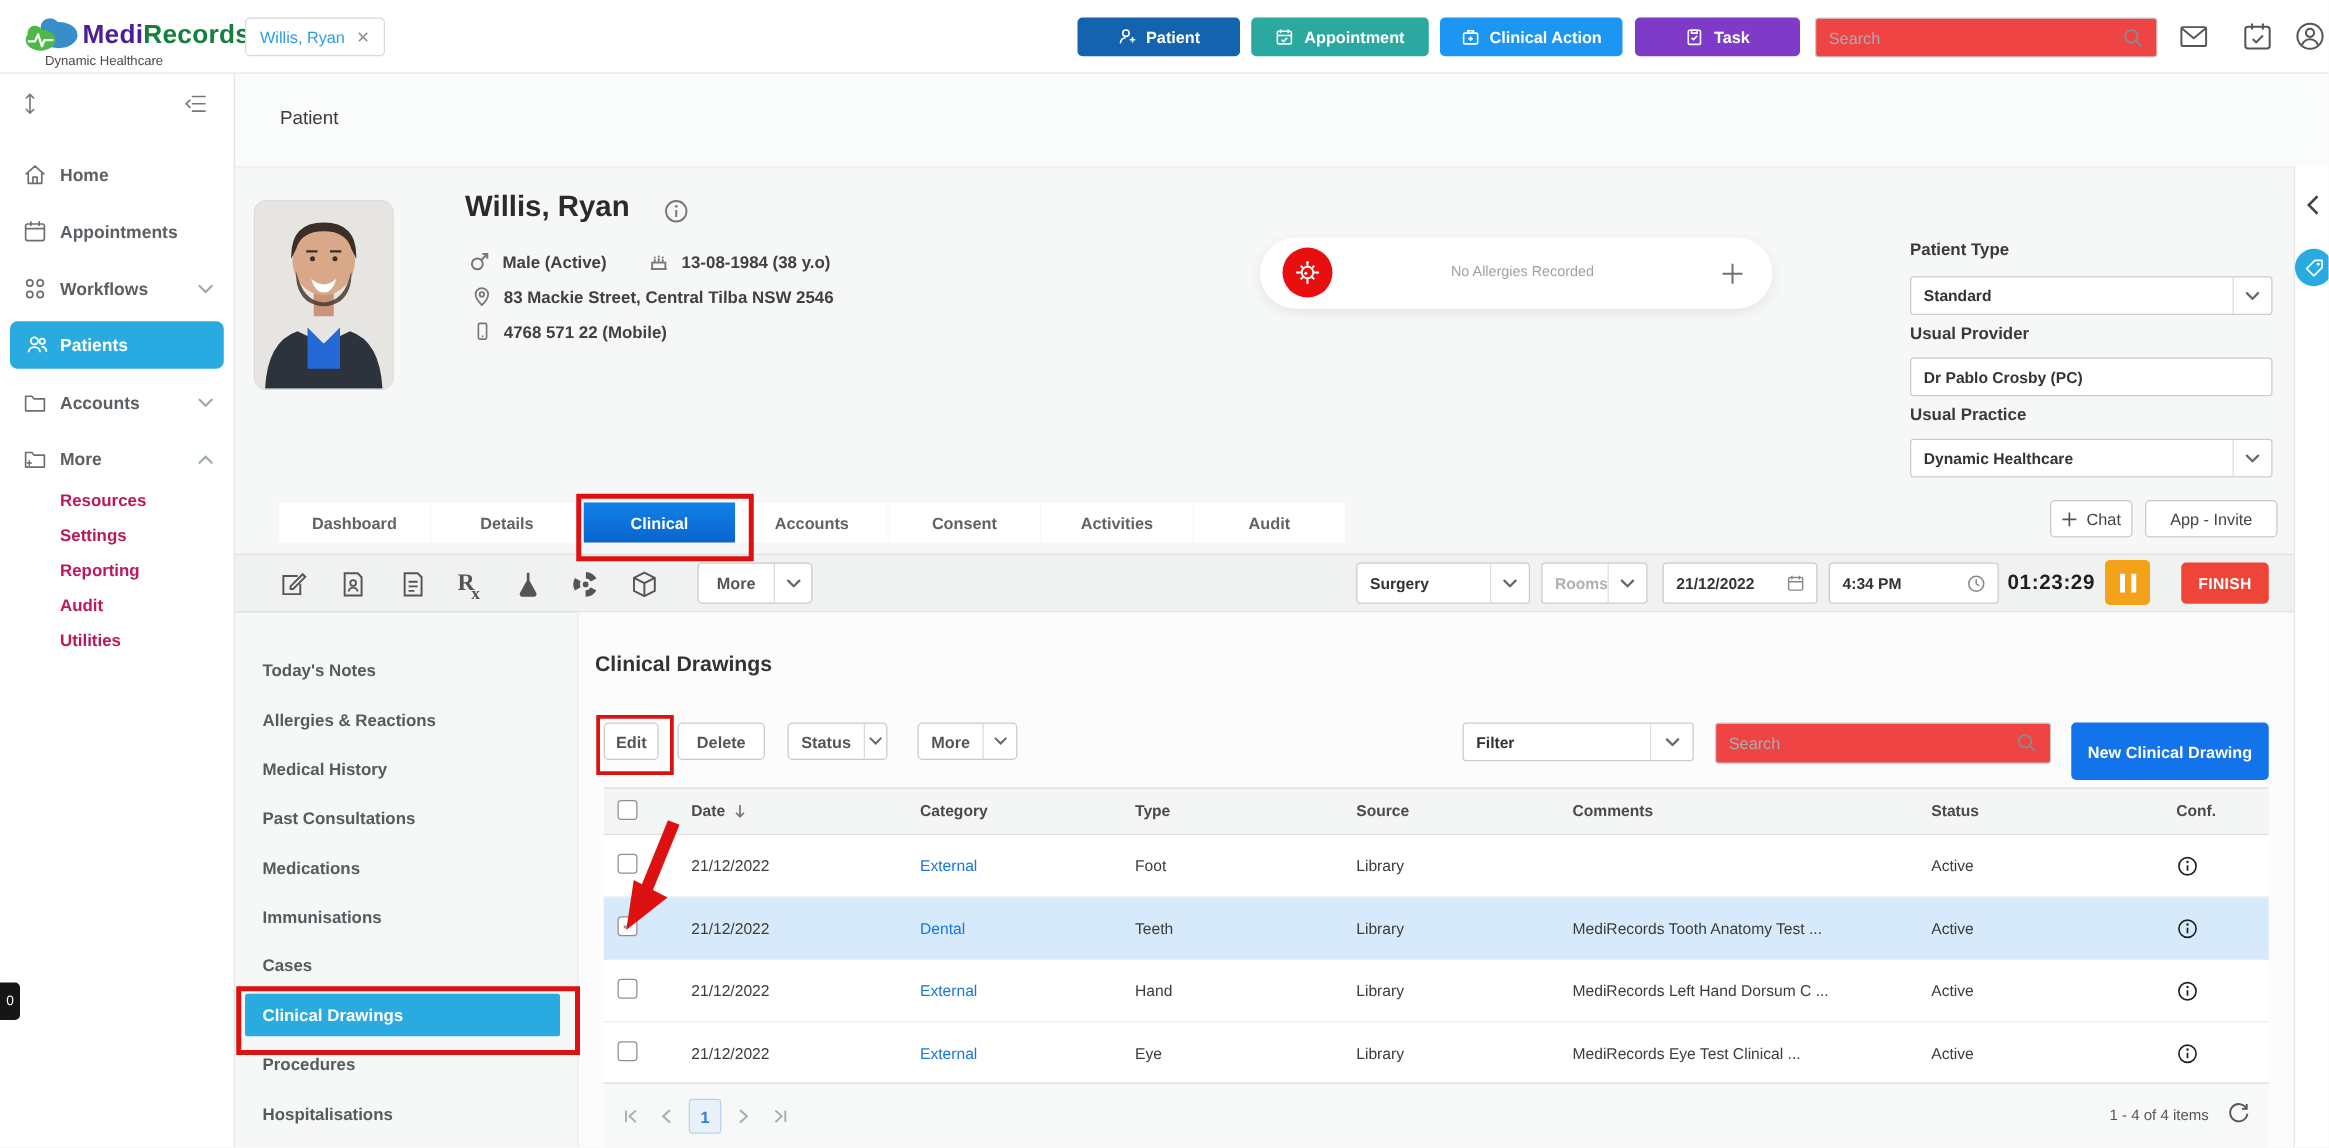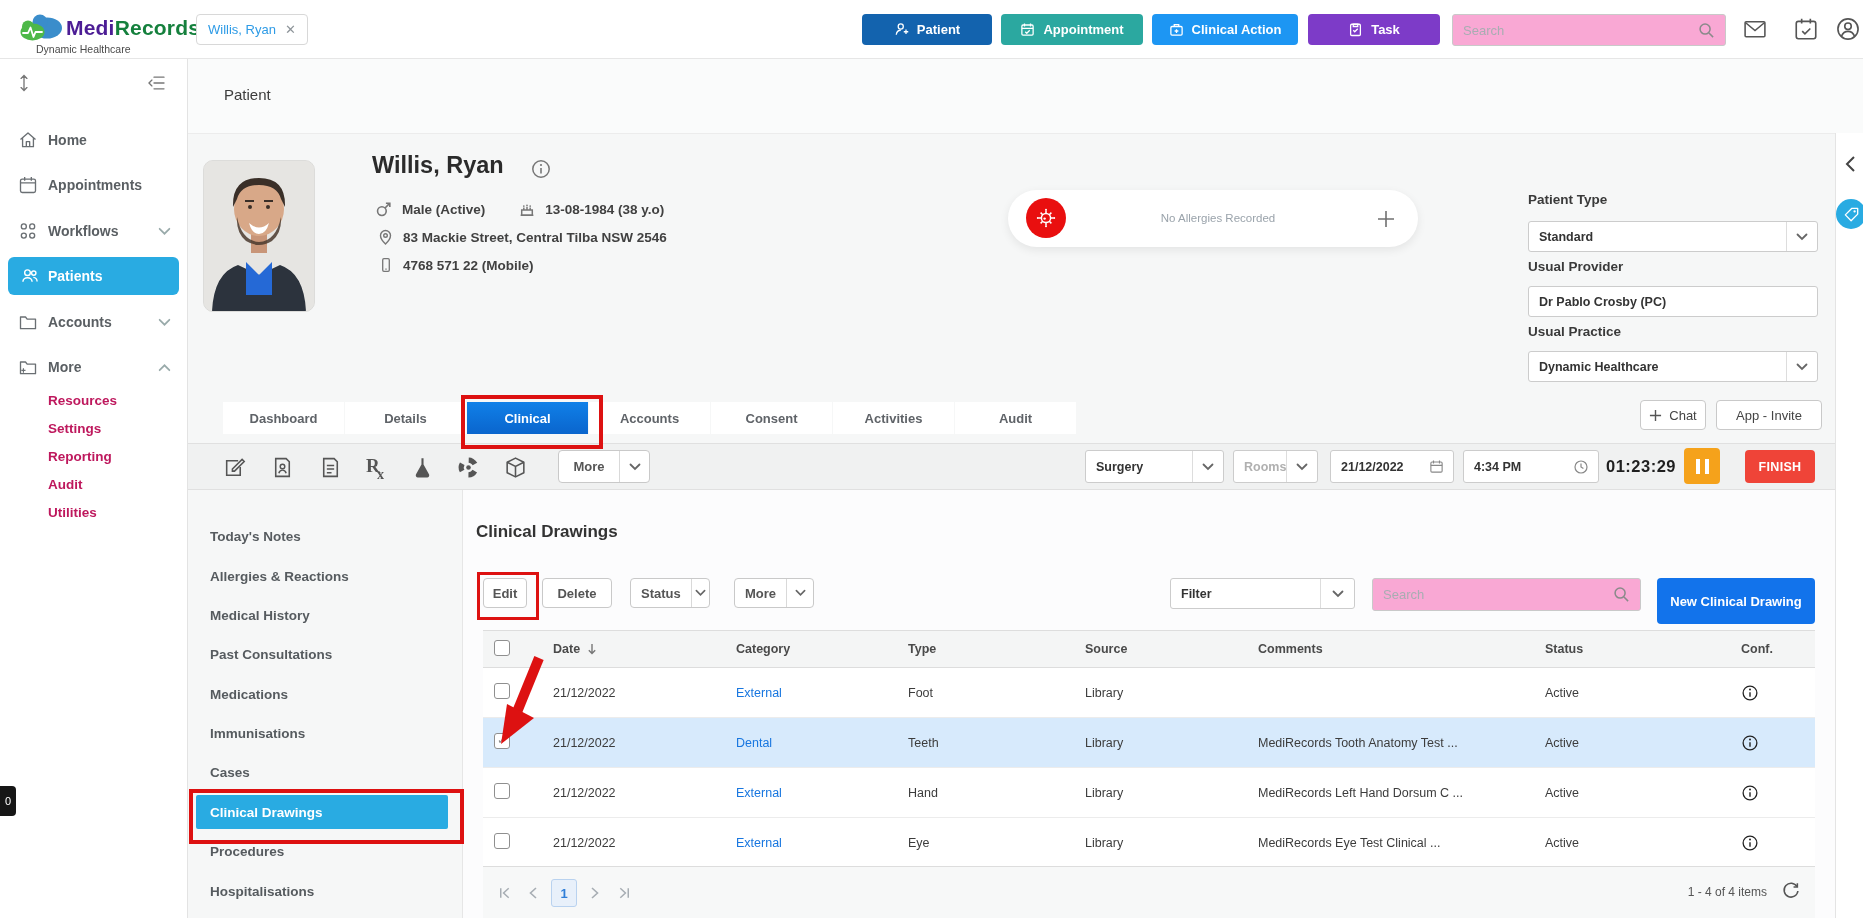--- a/index.html
+++ b/index.html
@@ -13,21 +13,21 @@
   .brand-text{position:absolute;left:66px;top:16px;font-size:21px;font-weight:bold;letter-spacing:.2px;}
   .brand-medi{color:#4c1d95;}
   .brand-records{color:#15803d;}
   .brand-chev{position:absolute;left:208px;top:24px;}
   .tagline{position:absolute;left:36px;top:43px;font-size:10.5px;color:#4a4a4a;}
   .chip{position:absolute;left:196px;top:14px;height:29px;display:flex;align-items:center;gap:9px;padding:0 11px;border:1px solid #d8d8d8;border-radius:4px;background:#fff;}
   .chip .chip-label{font-size:13px;color:#2e9be6;}
   .chip .chip-x{font-size:13px;color:#8d9499;cursor:pointer;}
   .hbtn{position:absolute;top:14px;height:31px;border:none;border-radius:4px;color:#fff;font-weight:bold;font-size:13px;display:flex;align-items:center;justify-content:center;gap:8px;cursor:pointer;font-family:inherit;}
   .hbtn svg{flex:0 0 auto;}
-  .search-box{position:absolute;left:1452px;top:14px;width:272px;height:30px;border:1px solid #c9c9c9;border-radius:3px;background:#f9a8d4;display:flex;align-items:center;justify-content:flex-end;}
+  .search-box{position:absolute;left:1452px;top:14px;width:272px;height:30px;border:1px solid #c9c9c9;border-radius:3px;background:#ef4444;display:flex;align-items:center;justify-content:flex-end;}
   .search-box input{flex:1;border:none;outline:none;padding:0 10px;font-size:13px;color:#333;font-family:inherit;background:transparent;}
   .search-box input::placeholder{color:#a8adb2;}
   .hicon{position:absolute;top:17px;cursor:pointer;}
 
   
   .sidebar{position:absolute;left:0;top:58px;width:187px;bottom:0;background:#fff;border-right:1px solid #e3e3e3;z-index:20;}
   .snav-item{position:absolute;left:0;width:187px;height:38px;display:flex;align-items:center;cursor:pointer;}
   .snav-item .ic{position:absolute;left:18px;}
   .snav-item .lbl{position:absolute;left:48px;font-size:14px;font-weight:600;color:#5a5f63;}
   .snav-item .chev{position:absolute;left:158px;}

